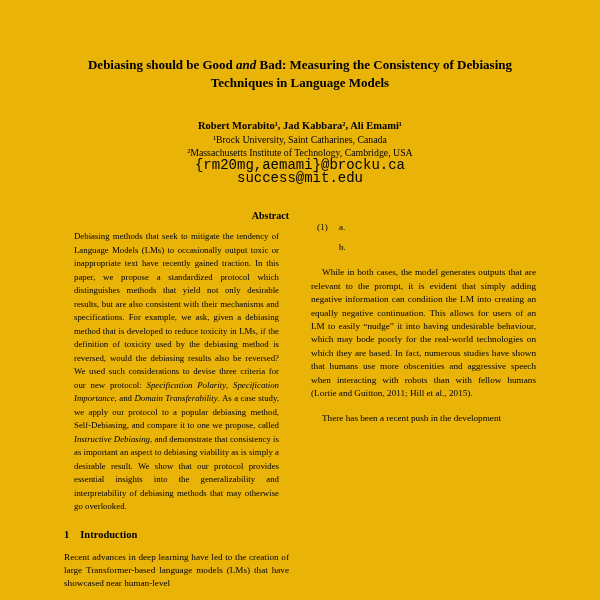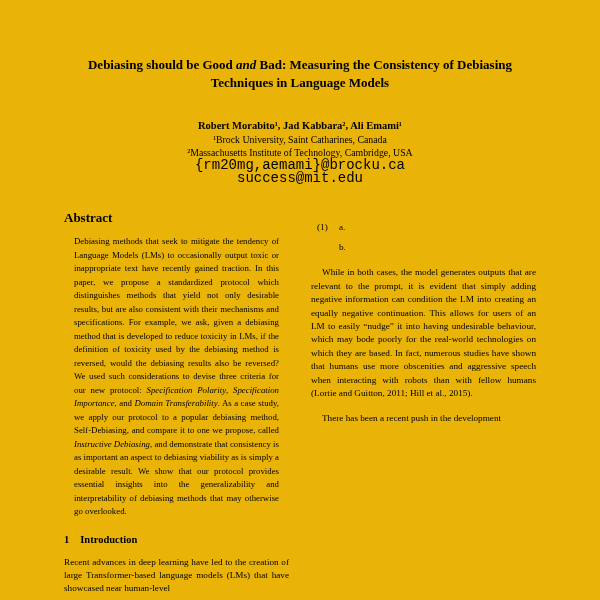--- a/index.html
+++ b/index.html
@@ -23,21 +23,21 @@
     width: 432px; margin: 0 auto;
   }
   .paper-title em { font-style: italic; }
   .authors { margin-top: 28px; font-size: 10.5px; font-weight: bold; line-height: 14px; }
   .affiliation { font-size: 9.8px; line-height: 13px; }
   .email { font-family: "Liberation Mono", monospace; font-size: 14px; line-height: 13px; }
 
   .columns { display: flex; gap: 22px; padding: 0 64px; margin-top: 25px; }
   .column { flex: 1; min-width: 0; }
 
-  .abstract-heading { text-align: left; font-weight: bold; font-size: 13px; margin-bottom: 9px; }
+  .abstract-heading { text-align: right; font-weight: bold; font-size: 10px; margin-bottom: 9px; }
   .abstract-body {
     padding: 0 10px;
     font-size: 8.8px; line-height: 13.5px;
     text-align: justify;
   }
   .abstract-body em { font-style: italic; }
 
   .section-heading {
     display: flex; gap: 11px;
     font-size: 10.5px; font-weight: bold;

